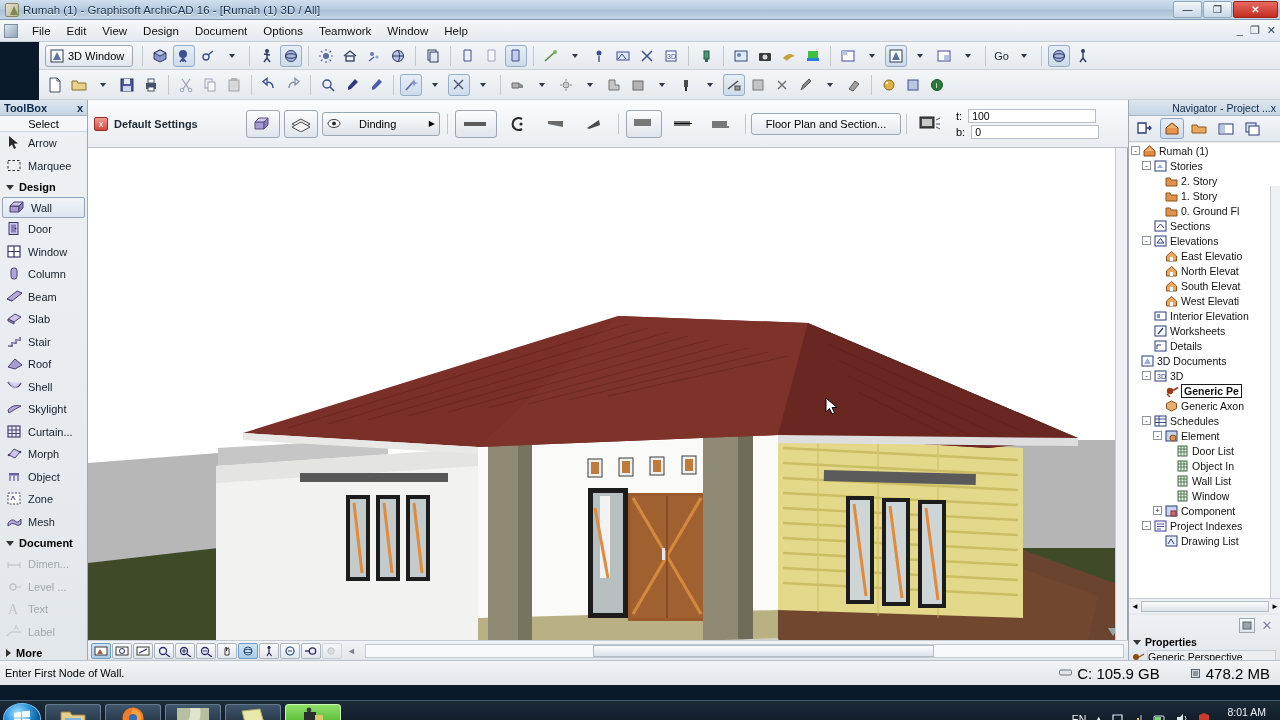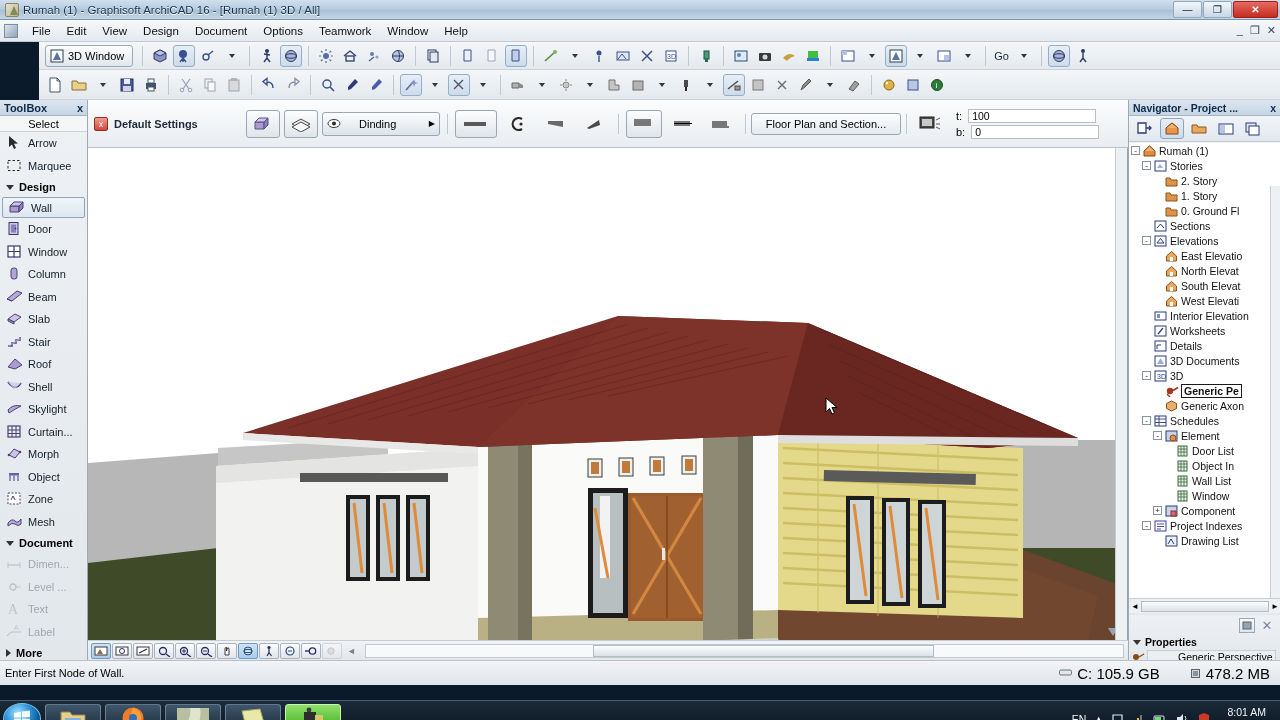--- a/index.html
+++ b/index.html
@@ -173,23 +173,23 @@
   }
   .hbar .thumb { position: absolute; left: 30%; top: 0; width: 45%; height: 12px; background: linear-gradient(180deg,#fcfdfe,#dbe2e9); border: 1px solid #b2bcc6; }
 
   
   .navigator {
     position: absolute; left: 1128px; top: 100px; width: 152px; height: 560px;
     background: linear-gradient(180deg,#eef1f4,#e4e8ed);
     border-left: 1px solid #9fa9b3;
   }
   .nav-head {
-    height: 16px; display: flex; align-items: center; justify-content: space-between;
-    padding: 0 4px; font-weight: bold; font-size: 10.5px; color: #0c2a4a;
-    background: linear-gradient(180deg,#dce6f0,#c6d5e4); border-bottom: 1px solid #a8b6c4; gap: 12px;
+    height: 16px; display: flex; align-items: center; justify-content: flex-end;
+    padding: 0 4px; font-weight: normal; font-size: 10.5px; color: #0c2a4a;
+    background: linear-gradient(180deg,#dce6f0,#c6d5e4); border-bottom: 1px solid #a8b6c4;
   }
   .nav-tools {
     height: 26px; display: flex; align-items: center; gap: 3px; padding: 0 4px;
     background: linear-gradient(180deg,#f2f5f8,#e2e8ee); border-bottom: 1px solid #c3ccd5;
   }
   .nav-tb { width: 24px; height: 21px; border: 1px solid transparent; border-radius: 3px; display: flex; align-items: center; justify-content: center; }
   .nav-tb.on { background: linear-gradient(180deg,#e8eef6,#ccdbea); border-color: #8aa6c3; }
   .tree {
     position: absolute; top: 43px; left: 0; width: 152px; height: 470px;
     background: #fff; overflow: hidden; border-bottom: 1px solid #c3ccd5;
@@ -211,21 +211,21 @@
     background: #eef1f4; border-top: 1px solid #c8ced5; display: flex; align-items: center;
   }
   .props {
     position: absolute; top: 515px; left: 0; width: 152px; height: 45px;
     background: linear-gradient(180deg,#eef1f4,#e2e7ec);
   }
   .props-top { height: 20px; display: flex; justify-content: flex-end; align-items: center; gap: 4px; padding-right: 6px; }
   .props-row { height: 14px; display: flex; align-items: center; gap: 4px; padding-left: 4px; font-size: 10.5px; font-weight: bold; }
   .prop-name {
     height: 14px; margin: 1px 5px 0 18px; background: #eceff2; border: 1px solid #c6ced6;
-    font-size: 10.5px; display: flex; align-items: center; padding-left: 30px;
+    font-size: 10.5px; display: flex; align-items: center; 
   }
   .settings-btn {
     height: 16px; margin: 2px 8px; border: 1px solid #9aa7b4; border-radius: 3px;
     background: linear-gradient(180deg,#fcfdfe,#dfe5eb);
     display: flex; align-items: center; justify-content: center; font-size: 10.5px;
   }
 
   
   .statusbar {
     position: absolute; left: 0; top: 660px; width: 1280px; height: 25px;
@@ -1265,21 +1265,21 @@
             <span class="tlabel">Worksheets</span>
           </div>
           <div class="tnode" style="padding-left: 13px;">
             <span class="spacer"></span>
             <span class="ticon"><svg width="13" height="12" viewBox="0 0 13 12">
                 <rect x="1" y="1" width="11" height="10" fill="#fff" stroke="#2a3a7a"></rect>
                 <path d="M3 9 L3 5 L7 5" fill="none" stroke="#2a3a7a"></path>
               </svg></span>
             <span class="tlabel">Details</span>
           </div>
-          <div class="tnode" style="padding-left: 13px;">
+          <div class="tnode" style="">
             <span class="spacer"></span>
             <span class="ticon"><svg width="13" height="12" viewBox="0 0 13 12">
                 <rect x="1" y="1" width="11" height="10" fill="#fff" stroke="#2a3a7a"></rect>
                 <path d="M3 9 L6.5 3 L10 9 Z" fill="#9aaee0"></path>
               </svg></span>
             <span class="tlabel">3D Documents</span>
           </div>
           <div class="tnode" style="padding-left: 13px;">
             <span class="exp">-</span>
             <span class="ticon"><svg width="13" height="12" viewBox="0 0 13 12">

